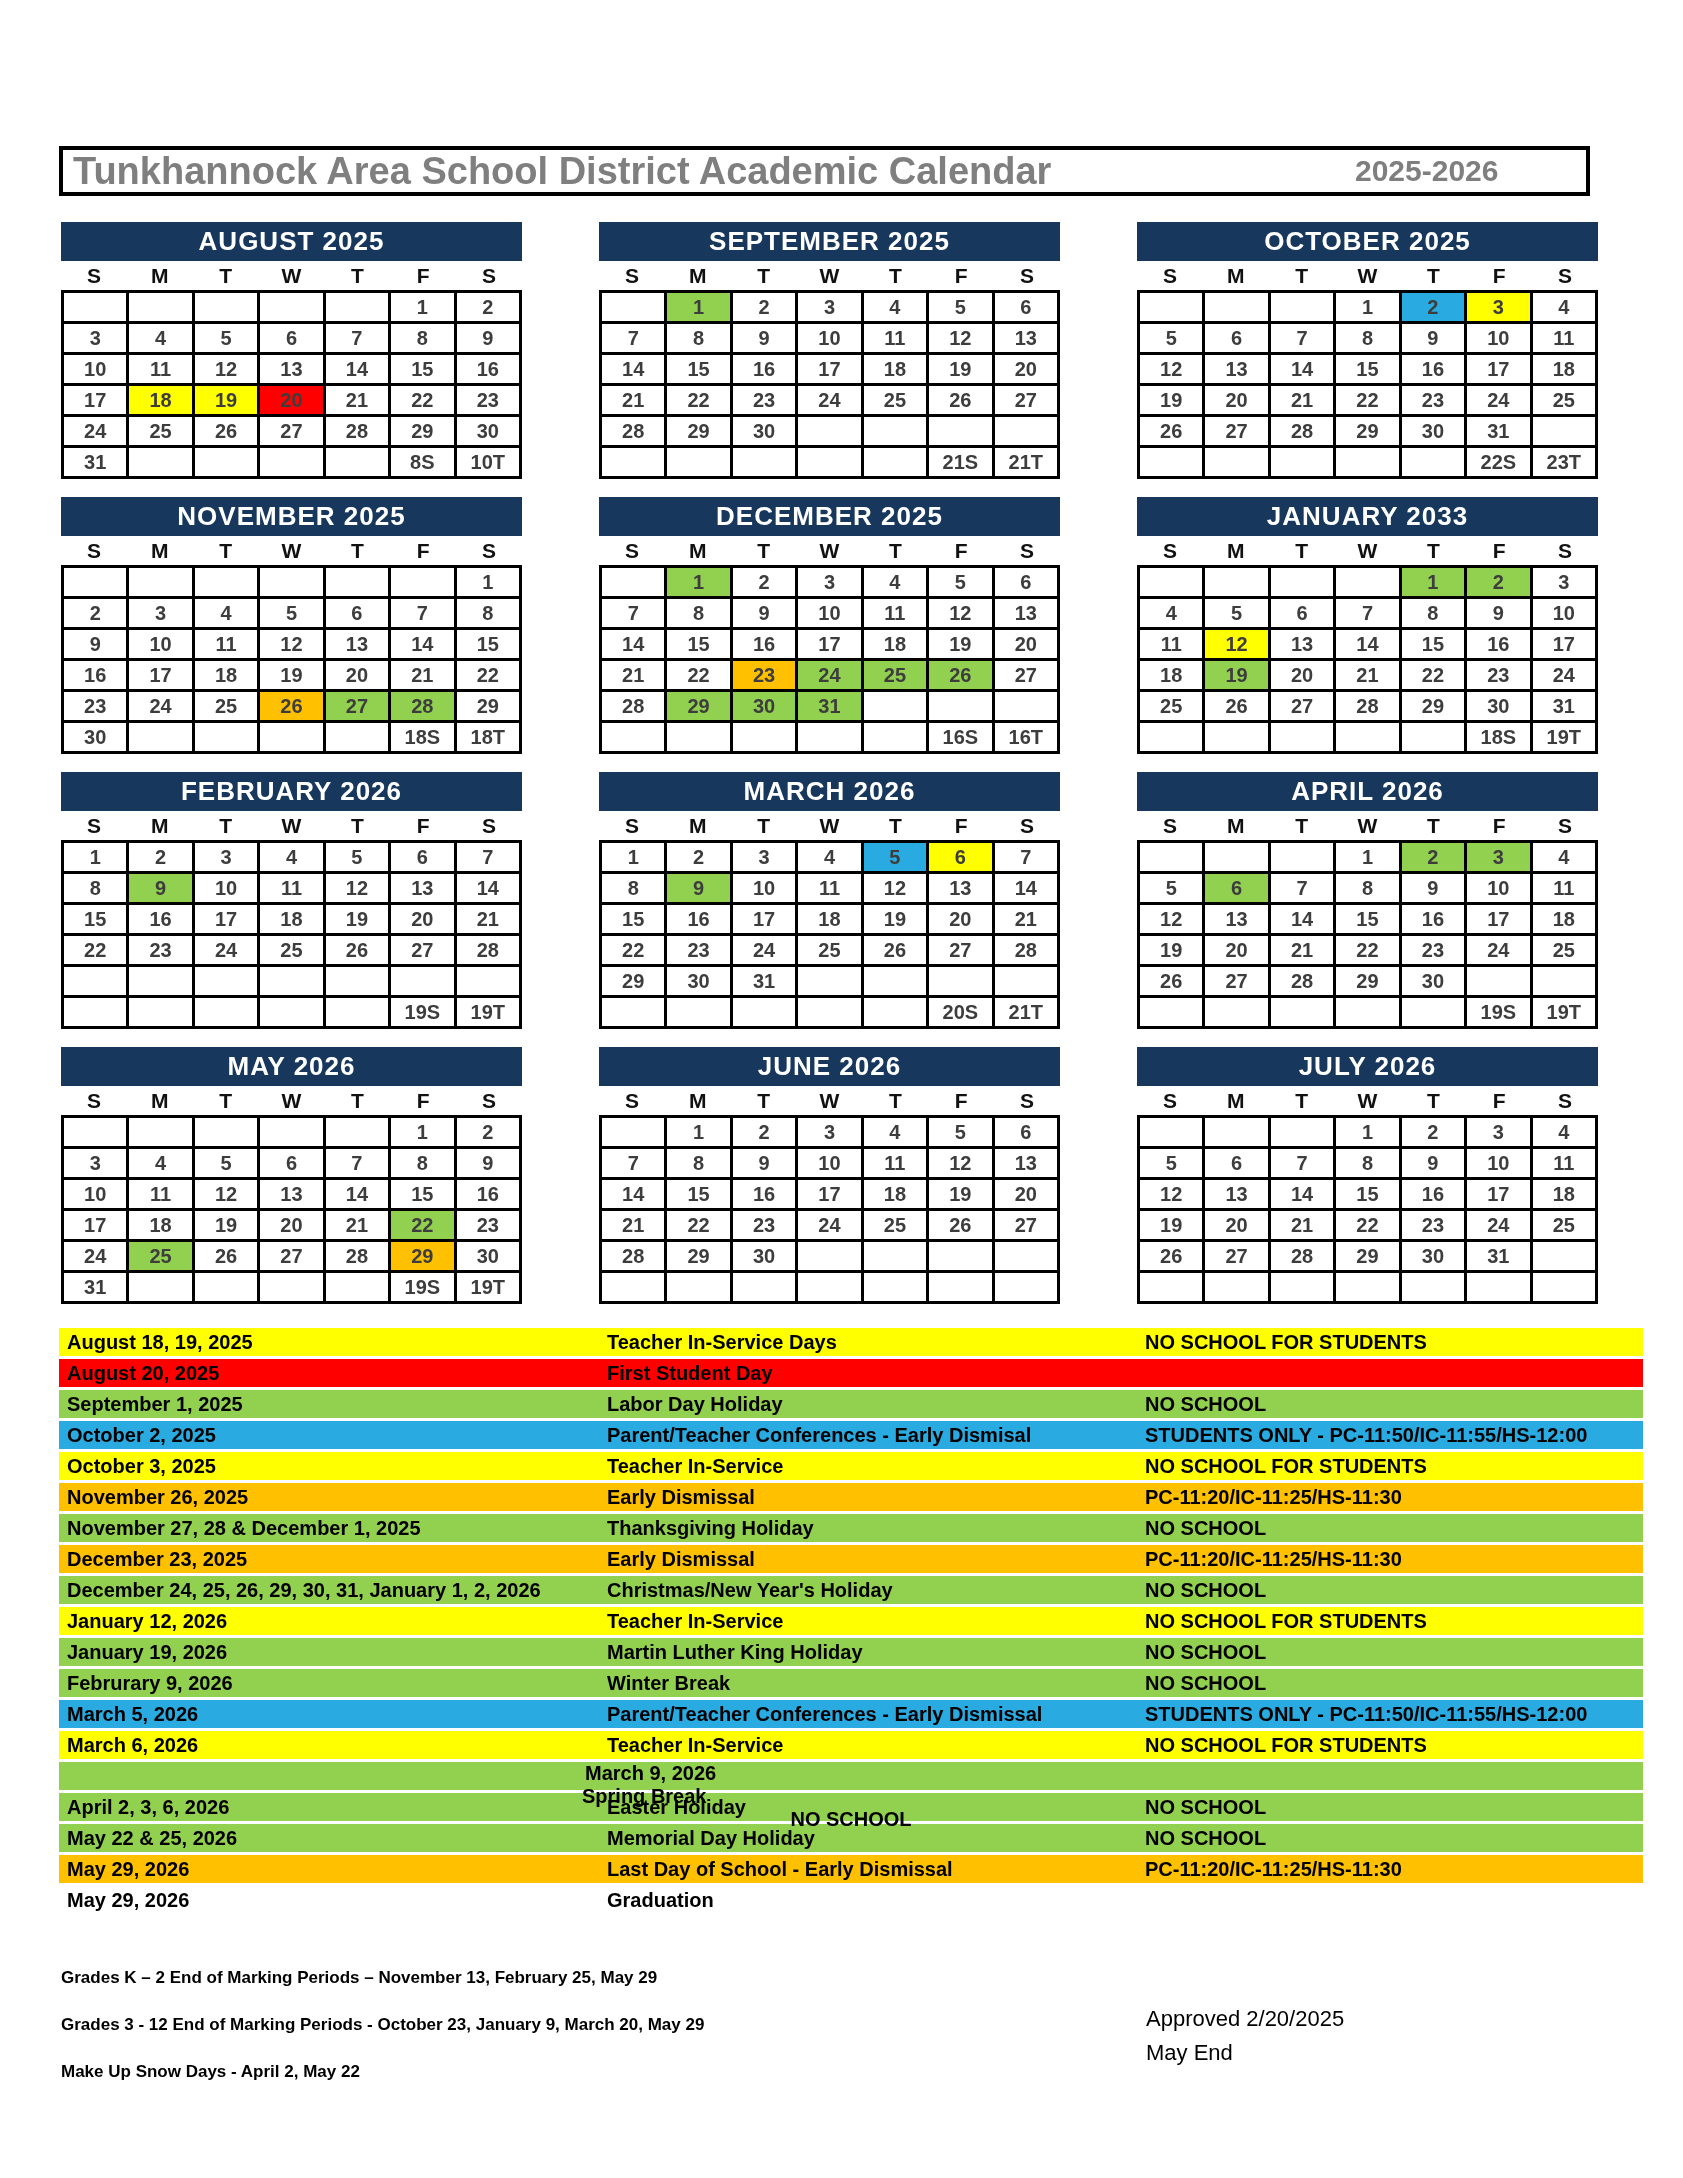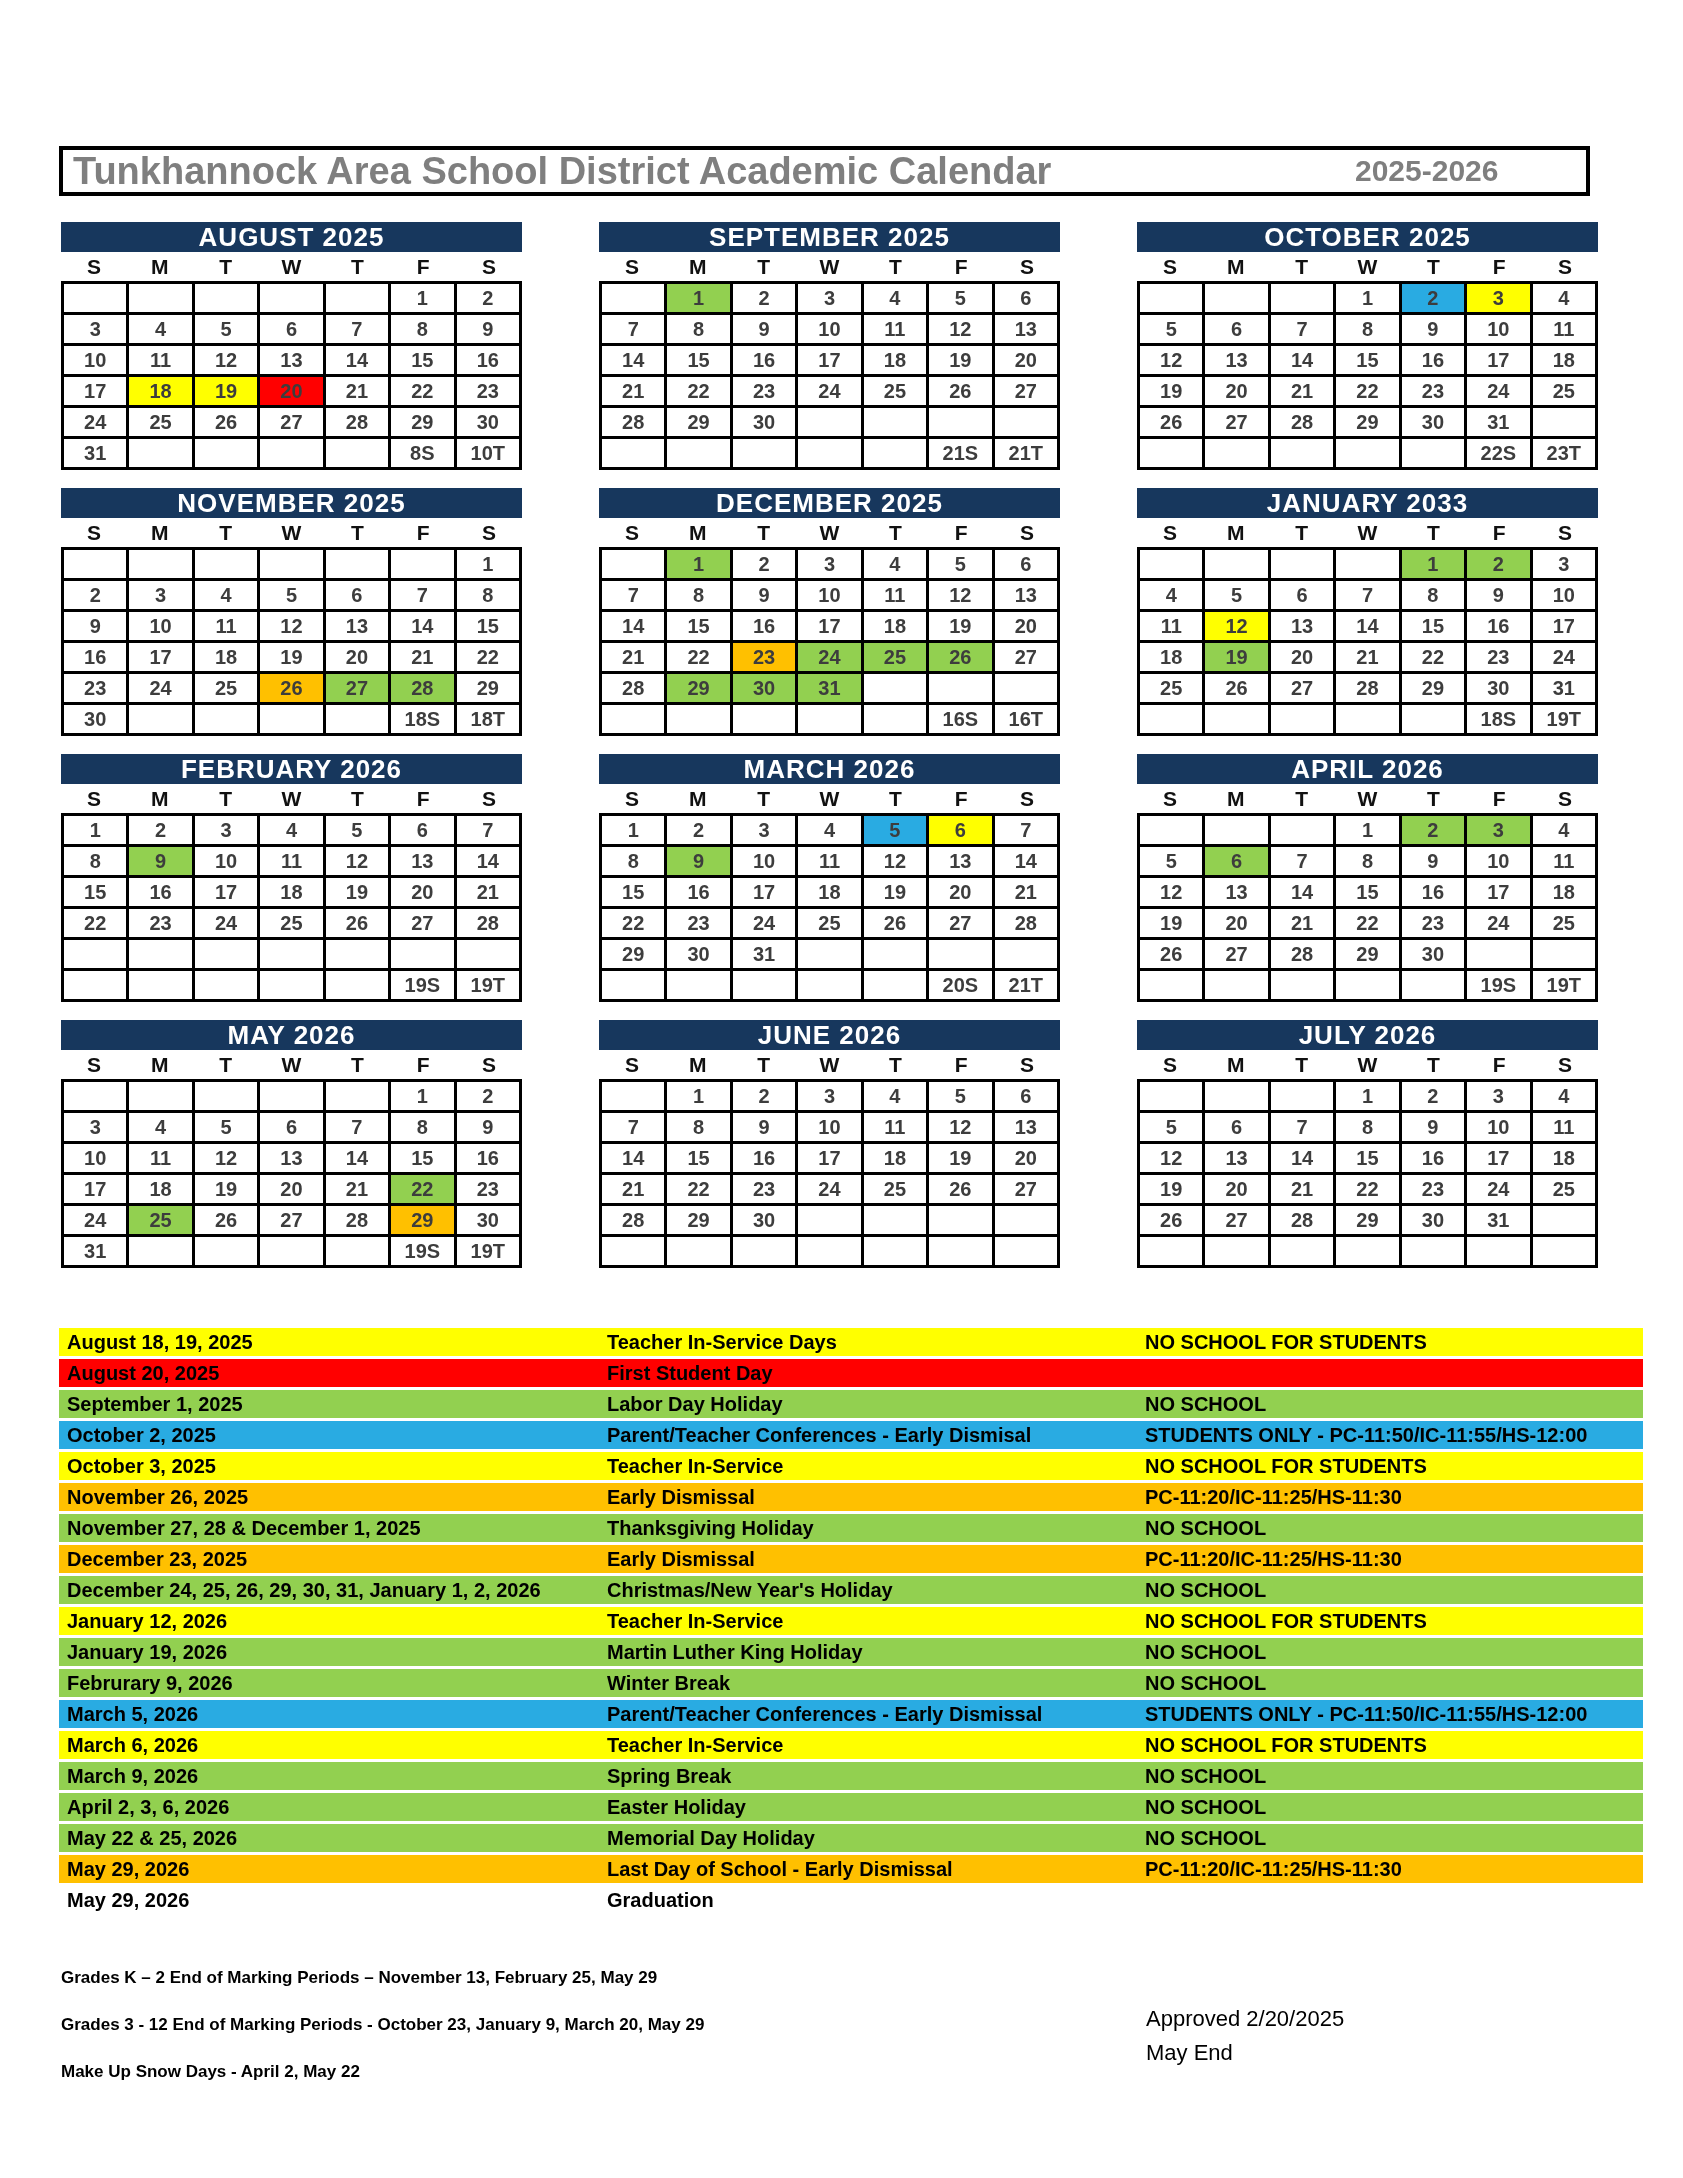--- a/index.html
+++ b/index.html
@@ -8,21 +8,21 @@
   
   .title-box{position:absolute;left:59px;top:146px;width:1531px;height:50px;
     border:4px solid #000;box-sizing:border-box;background:#fff;display:flex;align-items:center;}
   .title-text{color:#7f7f7f;font-weight:bold;font-size:38px;padding-left:10px;white-space:nowrap;text-align:right;}
   .title-years{color:#7f7f7f;font-weight:bold;font-size:30px;position:absolute;left:1269px;margin-left:23px;}
 
   
   .months{position:absolute;left:61px;top:222px;display:grid;
     grid-template-columns:repeat(3,461px);column-gap:77px;row-gap:18px;}
   .month{width:461px;}
-  .month-title{height:30px;background:#17375d;color:#fff;font-weight:bold;font-size:26px;
+  .month-title{height:39px;background:#17375d;color:#fff;font-weight:bold;font-size:26px;
     display:flex;align-items:center;justify-content:center;letter-spacing:1px;}
   .day-headers{display:grid;grid-template-columns:repeat(7,1fr);height:29px;}
   .day-headers span{display:flex;align-items:center;justify-content:center;
     font-weight:bold;font-size:21px;color:#111;}
   table.month-table{border-collapse:collapse;table-layout:fixed;width:461px;}
   table.month-table td{border:3px solid #000;height:28px;text-align:center;
     font-weight:bold;font-size:20px;color:#3d3d3d;background:#fff;padding:0;}
 
   
   .legend{position:absolute;left:59px;top:1328px;width:1584px;}
@@ -964,21 +964,21 @@
     <div class="legend-row" style="background: rgb(41, 171, 226);">
       <div class="legend-date">March 5, 2026</div>
       <div class="legend-event">Parent/Teacher Conferences - Early Dismissal</div>
       <div class="legend-note">STUDENTS ONLY - PC-11:50/IC-11:55/HS-12:00</div>
     </div>
     <div class="legend-row" style="background: rgb(255, 255, 0);">
       <div class="legend-date">March 6, 2026</div>
       <div class="legend-event">Teacher In-Service</div>
       <div class="legend-note">NO SCHOOL FOR STUDENTS</div>
     </div>
-    <div class="legend-row" style="background: rgb(146, 208, 80);">
+    <div class="legend-row" style="background: rgb(146, 208, 80); flex-direction: column;">
       <div class="legend-date">March 9, 2026</div>
       <div class="legend-event">Spring Break</div>
       <div class="legend-note">NO SCHOOL</div>
     </div>
     <div class="legend-row" style="background: rgb(146, 208, 80);">
       <div class="legend-date">April 2, 3, 6, 2026</div>
       <div class="legend-event">Easter Holiday</div>
       <div class="legend-note">NO SCHOOL</div>
     </div>
     <div class="legend-row" style="background: rgb(146, 208, 80);">

